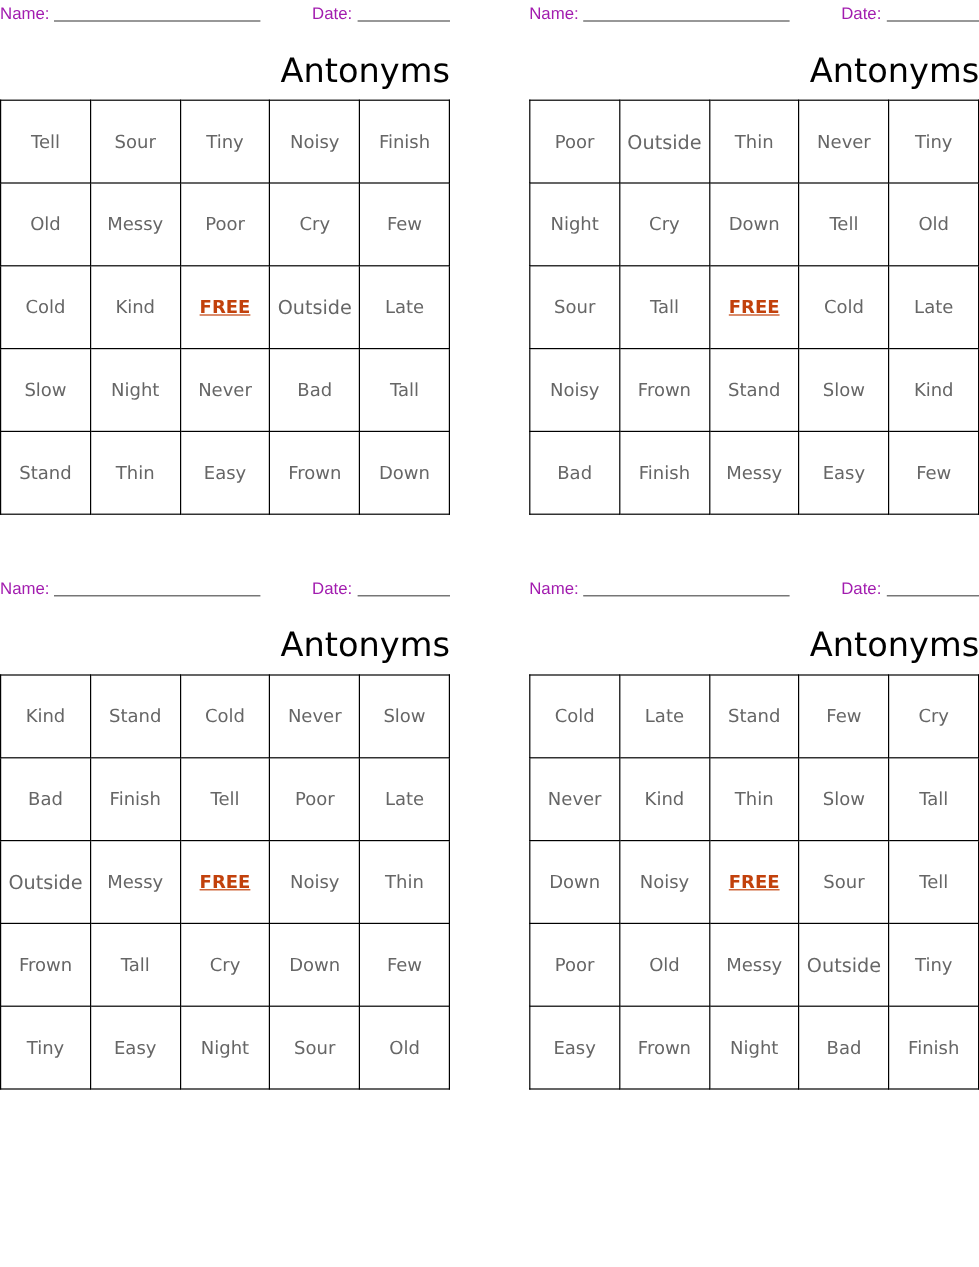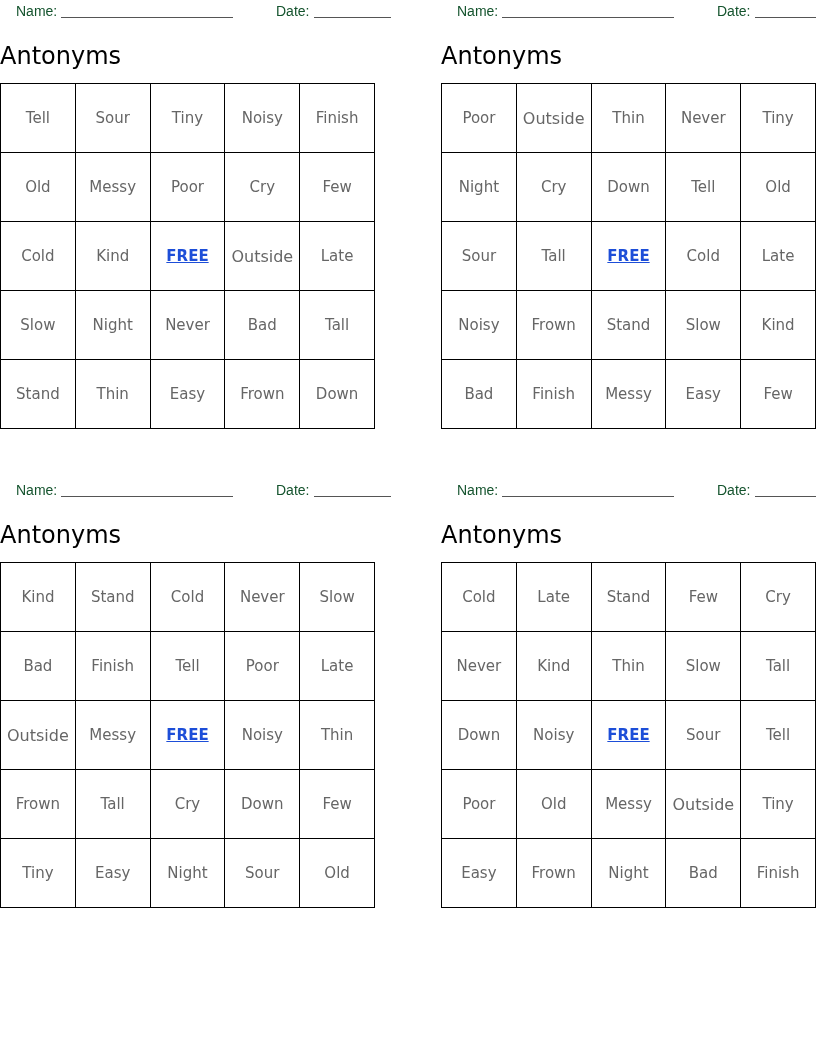--- a/index.html
+++ b/index.html
@@ -1,27 +1,27 @@
 <!DOCTYPE html>
 <html><head>
 <meta charset="utf-8">
 <style>
   html, body { margin: 0; padding: 0; background: #ffffff; }
   body { width: 816px; height: 1056px; position: relative; overflow: hidden; font-family: "DejaVu Sans", sans-serif; }
   .card { position: absolute; width: 375px; }
-  .namedate { position: absolute; top: 3px; left: 16px; width: 375px; height: 16px; font-family: "Liberation Sans", sans-serif; font-size: 14px; color: #14532d; white-space: nowrap; }
+  .namedate { position: absolute; top: 3px; left: 0; width: 375px; height: 16px; font-family: "Liberation Sans", sans-serif; font-size: 14px; color: #a21caf; white-space: nowrap; }
   .namedate .name-label { position: absolute; left: 0; top: 0; }
   .namedate .name-line { position: absolute; left: 45px; top: 14px; width: 172px; border-bottom: 1px solid #555; }
   .namedate .date-label { position: absolute; left: 260px; top: 0; }
   .namedate .date-line { position: absolute; left: 298px; top: 14px; width: 77px; border-bottom: 1px solid #555; }
-  .title { position: absolute; top: 42px; left: 0; width: 375px; text-align: left; font-size: 24px; color: #000; font-family: "DejaVu Sans", sans-serif; }
+  .title { position: absolute; top: 42px; left: 0; width: 375px; text-align: right; font-size: 28px; color: #000; font-family: "DejaVu Sans", sans-serif; }
   .grid { position: absolute; top: 83px; left: 0; width: 375px; height: 302px; border-collapse: collapse; table-layout: fixed; }
   .grid td { border: 1.4px solid #000; height: 68px; text-align: center; vertical-align: middle; color: #666; font-size: 15px; padding: 0; font-family: "DejaVu Sans", sans-serif; }
   .grid td.small { font-size: 16px; }
-  .grid td.free { font-weight: bold; text-decoration: underline; color: #1d4ed8; }
+  .grid td.free { font-weight: bold; text-decoration: underline; color: #c2410c; }
 </style>
 </head>
 <body>
 
 <div id="cards-root">
     <div class="card" style="left: 0px; top: 0px; height: 440px;">
       <div class="namedate">
         <span class="name-label">Name:</span>
         <span class="name-line"></span>
         <span class="date-label">Date:</span>

